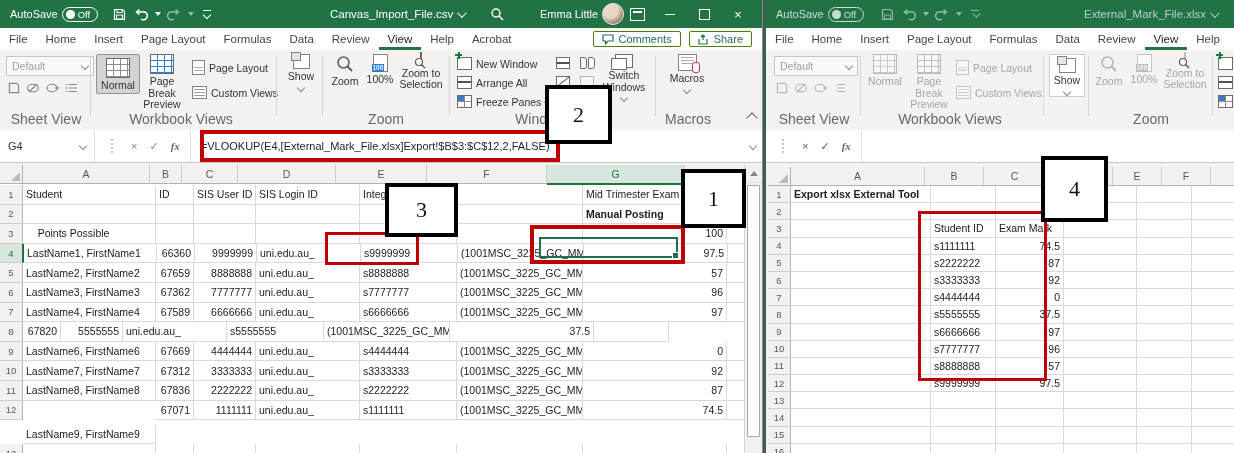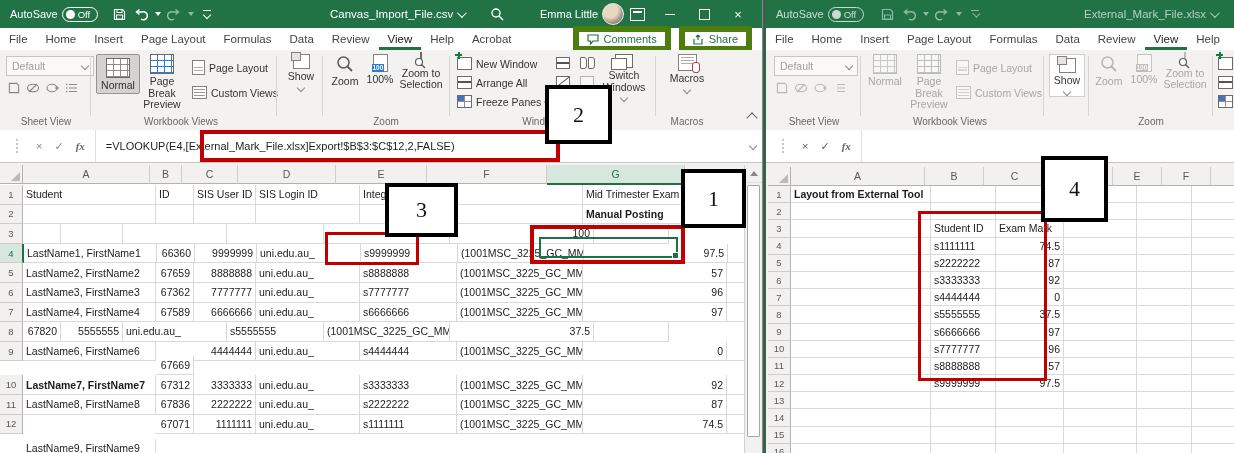--- a/index.html
+++ b/index.html
@@ -24,26 +24,26 @@
   .minbar{width:10px;height:1px;background:#fff;}
   .maxbox{width:9px;height:9px;border:1px solid #fff;}
   .ribbonopt{width:13px;height:11px;border:1px solid #fff;position:relative;}
   .ribbonopt:after{content:"";position:absolute;left:2px;right:2px;top:2px;height:2px;background:#fff;}
 
   
   .tabrow{position:absolute;top:28px;left:0;right:0;height:22px;background:#fff;display:flex;align-items:stretch;font-size:11.5px;color:#444;}
   .tab{padding:0 9px;display:flex;align-items:center;white-space:nowrap;}
   .tab.active{color:#222;box-shadow:inset 0 -3px 0 #217346;}
   .tabrow-right{margin-left:auto;display:flex;align-items:center;gap:8px;padding-right:10px;}
-  .pillbtn{display:flex;align-items:center;gap:4px;border:6px solid #4d7c0f;border-radius:2px;padding:1px 8px;color:#217346;font-size:11px;background:#fff;}
+  .pillbtn{display:flex;align-items:center;gap:4px;border:1px solid #4d7c0f;border-radius:2px;padding:1px 8px;color:#217346;font-size:11px;background:#fff;}
 
   
   .ribbon{position:absolute;top:50px;left:0;right:0;height:80px;background:#f3f2f1;border-bottom:1px solid #d4d2d0;font-size:10.5px;color:#333;}
   .gdiv{position:absolute;top:6px;height:60px;width:1px;background:#d8d6d4;}
-  .grouplabel{position:absolute;bottom:3px;font-size:10px;color:#6a6865;text-align:center;white-space:nowrap;}
+  .grouplabel{position:absolute;bottom:3px;font-size:14px;color:#6a6865;text-align:center;white-space:nowrap;}
   .bigbtn{position:absolute;top:4px;display:flex;flex-direction:column;align-items:center;gap:2px;text-align:center;line-height:1.1;}
   .smallbtn{position:absolute;display:flex;align-items:center;gap:4px;white-space:nowrap;}
   .selectedbtn{background:#d5d3d1;border:1px solid #979593;border-radius:2px;padding:3px 2px 1px;}
   .ddbox{position:absolute;height:18px;border:1px solid #c8c6c4;background:#faf9f8;color:#a19f9d;font-size:10.5px;display:flex;align-items:center;padding:0 5px;justify-content:space-between;}
   .caret-gray{width:5px;height:5px;border-right:1.2px solid #8a8886;border-bottom:1.2px solid #8a8886;transform:rotate(45deg);display:inline-block;}
   .sheetview-icons{position:absolute;display:flex;gap:6px;align-items:center;}
   .chev-up{width:7px;height:7px;border-left:1.5px solid #666;border-top:1.5px solid #666;transform:rotate(45deg);position:absolute;}
   .dis{color:#a8a6a4 !important;}
   .dis .icon-any{opacity:.4;filter:grayscale(1);}
 
@@ -339,20 +339,24 @@
     <div class="bigbtn" style="left:665px;width:44px">
         <span class="i-macros icon-any"></span>
         <span>Macros</span>
         <span class="caret-gray"></span>
       </div>
     <div class="grouplabel" style="left:665px;width:44px">Macros</div>
     <span class="chev-up" style="left:748px;bottom:8px"></span>
   </div>
 
   <div class="fbar">
+    <div class="namebox">
+        <span>G4</span>
+        <span class="caret-gray"></span>
+      </div>
     <div class="fbtns">
       <span class="dots3"></span>
       <span style="color:#8a8886">×</span>
       <span style="color:#8a8886">✓</span>
       <span class="fx">fx</span>
     </div>
     <div class="ftext">=VLOOKUP(E4,[External_Mark_File.xlsx]Export!$B$3:$C$12,2,FALSE)</div>
     <div class="fexpand">
         <span class="caret-gray"></span>
       </div>
@@ -387,20 +391,21 @@
         <div class="xg-cell" style="width: 31px; height: 18.6px;"></div>
         <div class="xg-cell" style="width: 55px; height: 18.6px;"></div>
         <div class="xg-cell" style="width: 97px; height: 18.6px;"></div>
         <div class="xg-cell" style="width: 90px; height: 18.6px;"></div>
         <div class="xg-cell" style="width: 119px; height: 18.6px;"></div>
         <div class="xg-cell b" style="width: 137px; height: 18.6px;">Manual Posting</div>
         <div class="xg-cell" style="width: 68px; height: 18.6px;"></div>
       </div>
       <div class="xg-row">
         <div class="xg-rh" style="width: 22px; height: 18.6px;">3</div>
+        <div class="xg-cell" style="width: 126px; height: 18.6px;">    Points Possible</div>
         <div class="xg-cell" style="width: 31px; height: 18.6px;"></div>
         <div class="xg-cell" style="width: 55px; height: 18.6px;"></div>
         <div class="xg-cell" style="width: 97px; height: 18.6px;"></div>
         <div class="xg-cell" style="width: 90px; height: 18.6px;"></div>
         <div class="xg-cell" style="width: 119px; height: 18.6px;"></div>
         <div class="xg-cell num" style="width: 137px; height: 18.6px;">100</div>
         <div class="xg-cell" style="width: 68px; height: 18.6px;"></div>
       </div>
       <div class="xg-row">
         <div class="xg-rh sel" style="width: 22px; height: 18.6px;">4</div>
@@ -452,31 +457,31 @@
         <div class="xg-cell num" style="width: 55px; height: 18.6px;">5555555</div>
         <div class="xg-cell" style="width: 97px; height: 18.6px;">uni.edu.au_</div>
         <div class="xg-cell" style="width: 90px; height: 18.6px;">s5555555</div>
         <div class="xg-cell" style="width: 119px; height: 18.6px;">(1001MSC_3225_GC_MM),</div>
         <div class="xg-cell num" style="width: 137px; height: 18.6px;">37.5</div>
         <div class="xg-cell" style="width: 68px; height: 18.6px;"></div>
       </div>
       <div class="xg-row">
         <div class="xg-rh" style="width: 22px; height: 18.6px;">9</div>
         <div class="xg-cell" style="width: 126px; height: 18.6px;">LastName6, FirstName6</div>
-        <div class="xg-cell num" style="width: 31px; height: 18.6px; margin-top: 14px;">67669</div>
+        <div class="xg-cell num" style="width: 31px; height: 18.6px;">67669</div>
         <div class="xg-cell num" style="width: 55px; height: 18.6px;">4444444</div>
         <div class="xg-cell" style="width: 97px; height: 18.6px;">uni.edu.au_</div>
         <div class="xg-cell" style="width: 90px; height: 18.6px;">s4444444</div>
         <div class="xg-cell" style="width: 119px; height: 18.6px;">(1001MSC_3225_GC_MM),</div>
         <div class="xg-cell num" style="width: 137px; height: 18.6px;">0</div>
         <div class="xg-cell" style="width: 68px; height: 18.6px;"></div>
       </div>
       <div class="xg-row">
         <div class="xg-rh" style="width: 22px; height: 18.6px;">10</div>
-        <div class="xg-cell" style="width: 126px; height: 18.6px; font-weight: bold;">LastName7, FirstName7</div>
+        <div class="xg-cell" style="width: 126px; height: 18.6px;">LastName7, FirstName7</div>
         <div class="xg-cell num" style="width: 31px; height: 18.6px;">67312</div>
         <div class="xg-cell num" style="width: 55px; height: 18.6px;">3333333</div>
         <div class="xg-cell" style="width: 97px; height: 18.6px;">uni.edu.au_</div>
         <div class="xg-cell" style="width: 90px; height: 18.6px;">s3333333</div>
         <div class="xg-cell" style="width: 119px; height: 18.6px;">(1001MSC_3225_GC_MM),</div>
         <div class="xg-cell num" style="width: 137px; height: 18.6px;">92</div>
         <div class="xg-cell" style="width: 68px; height: 18.6px;"></div>
       </div>
       <div class="xg-row">
         <div class="xg-rh" style="width: 22px; height: 18.6px;">11</div>
@@ -685,21 +690,21 @@
         <div class="xg-ch" style="width: 133px; height: 18px;">A</div>
         <div class="xg-ch" style="width: 58px; height: 18px;">B</div>
         <div class="xg-ch" style="width: 61px; height: 18px;">C</div>
         <div class="xg-ch" style="width: 66px; height: 18px;">D</div>
         <div class="xg-ch" style="width: 48px; height: 18px;">E</div>
         <div class="xg-ch" style="width: 48px; height: 18px;">F</div>
         <div class="xg-ch" style="width: 60px; height: 18px;">G</div>
       </div>
       <div class="xg-row">
         <div class="xg-rh" style="width: 22px; height: 16.2px;">1</div>
-        <div class="xg-cell b" style="width: 133px; height: 16.2px;">Layout from External Tool</div>
+        <div class="xg-cell b" style="width: 133px; height: 16.2px;">Export xlsx External Tool</div>
         <div class="xg-cell" style="width: 58px; height: 16.2px;"></div>
         <div class="xg-cell" style="width: 61px; height: 16.2px;"></div>
         <div class="xg-cell" style="width: 66px; height: 16.2px;"></div>
         <div class="xg-cell" style="width: 48px; height: 16.2px;"></div>
         <div class="xg-cell" style="width: 48px; height: 16.2px;"></div>
       </div>
       <div class="xg-row">
         <div class="xg-rh" style="width: 22px; height: 16.2px;">2</div>
         <div class="xg-cell" style="width: 133px; height: 16.2px;"></div>
         <div class="xg-cell" style="width: 58px; height: 16.2px;"></div>

